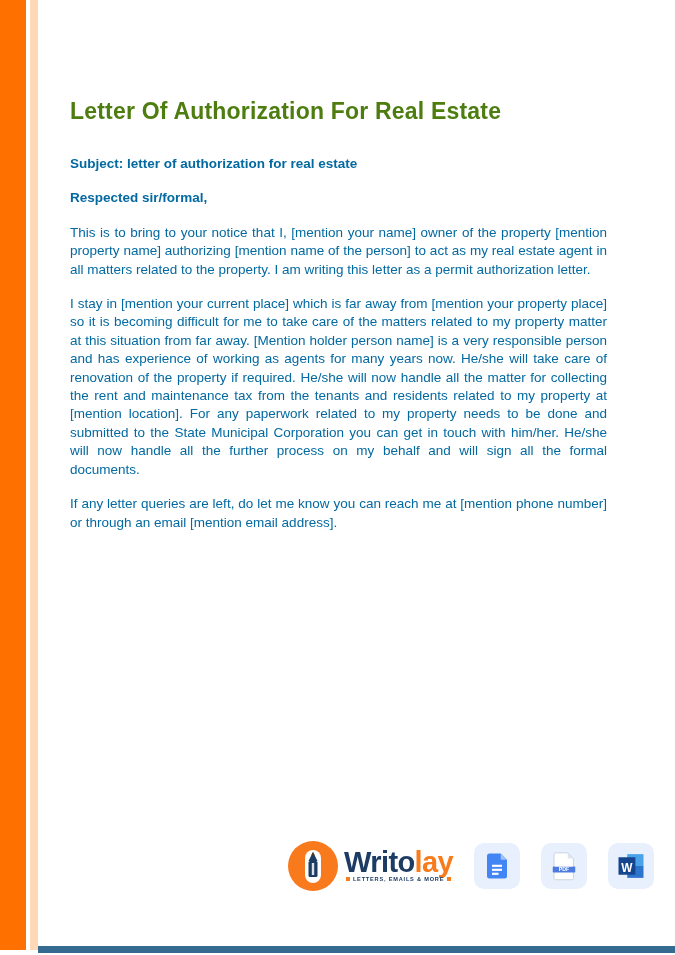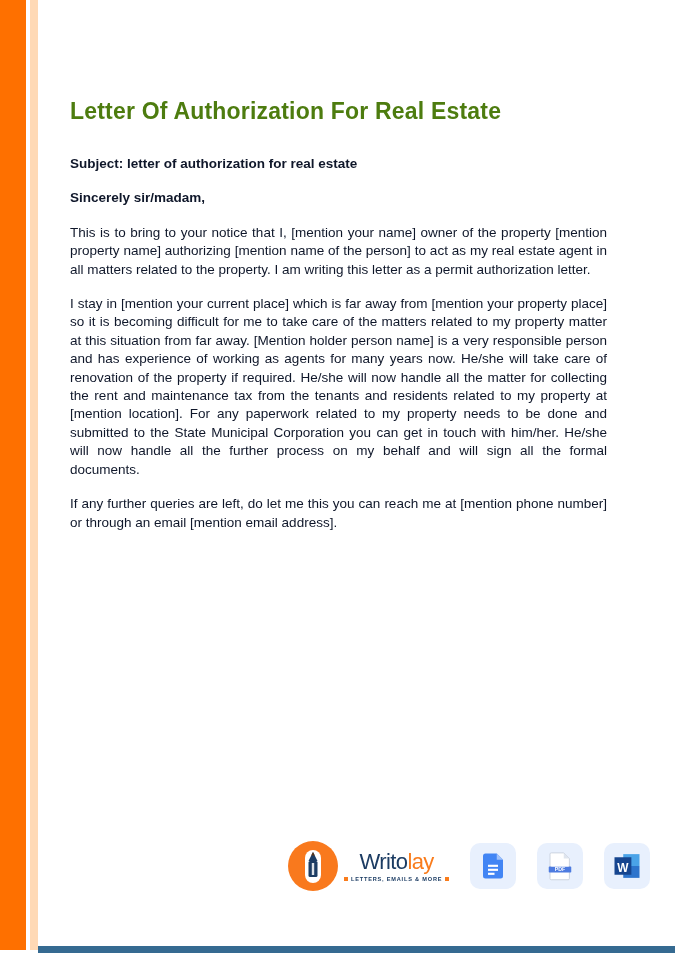--- a/index.html
+++ b/index.html
@@ -22,37 +22,37 @@
   }
   h1.title{
     margin:97px 0 30px 0;
     font-size:23px;line-height:28px;
     font-weight:bold;color:#4d7c0f;
     letter-spacing:0.2px;
   }
   .content p{
     margin:16px 0 16px 0;
     font-size:13.5px;line-height:18.4px;
-    color:#0f172a;
+    color:#0369a1;
   }
   p.bold{font-weight:bold;margin-bottom:15px;}
   p.just{text-align:justify;}
   p.closing{margin-top:1px;}
 
   
   .footer-row{
     position:absolute;left:288px;top:838px;
     display:flex;align-items:center;gap:21px;
     height:56px;
   }
   .brand{display:flex;align-items:center;gap:6px;cursor:pointer;}
   .brand-badge{width:50px;height:50px;display:block;}
   .brand-text{display:flex;flex-direction:column;align-items:center;}
   .brand-word{
-    font-size:22px;font-weight:normal;letter-spacing:-0.6px;
+    font-size:29px;font-weight:bold;letter-spacing:-0.6px;
     line-height:22px;white-space:nowrap;
   }
   .brand-word .navy{color:#1c3c63;}
   .brand-word .orange{color:#f97c1c;}
   .brand-tagline{
     display:flex;align-items:center;gap:3px;margin-top:3px;
   }
   .brand-tagline .tg-text{
     font-size:5.6px;font-weight:bold;letter-spacing:0.8px;
     color:#1c3c63;white-space:nowrap;
@@ -70,24 +70,24 @@
 
 <div class="page">
 
   <div class="left-bar"></div>
   <div class="left-stripe"></div>
   <div class="bottom-bar"></div>
 
   <main class="content">
     <h1 class="title">Letter Of Authorization For Real Estate</h1>
     <p class="bold">Subject: letter of authorization for real estate</p>
-    <p class="bold">Sincerely sir/madam,</p>
+    <p class="bold">Respected sir/formal,</p>
     <p class="just">This is to bring to your notice that I, [mention your name] owner of the property [mention property name] authorizing [mention name of the person] to act as my real estate agent in all matters related to the property. I am writing this letter as a permit authorization letter.</p>
     <p class="just">I stay in [mention your current place] which is far away from [mention your property place] so it is becoming difficult for me to take care of the matters related to my property matter at this situation from far away. [Mention holder person name] is a very responsible person and has experience of working as agents for many years now. He/she will take care of renovation of the property if required. He/she will now handle all the matter for collecting the rent and maintenance tax from the tenants and residents related to my property at [mention location]. For any paperwork related to my property needs to be done and submitted to the State Municipal Corporation you can get in touch with him/her. He/she will now handle all the further process on my behalf and will sign all the formal documents.</p>
-    <p class="just">If any further queries are left, do let me this you can reach me at [mention phone number] or through an email [mention email address].</p>
+    <p class="just">If any letter queries are left, do let me know you can reach me at [mention phone number] or through an email [mention email address].</p>
   </main>
 
   <div class="footer-row">
 
     <div class="brand">
       <svg class="brand-badge" viewBox="0 0 50 50">
         <circle cx="25" cy="25" r="25" fill="#f9791d"></circle>
         <rect x="17" y="9" width="16" height="33" rx="8" fill="#ffffff"></rect>
         <polygon points="25,11 20.5,20 29.5,20" fill="#1c3c63"></polygon>
         <polygon points="25,11 23.2,14.6 26.8,14.6" fill="#5a3214"></polygon>

